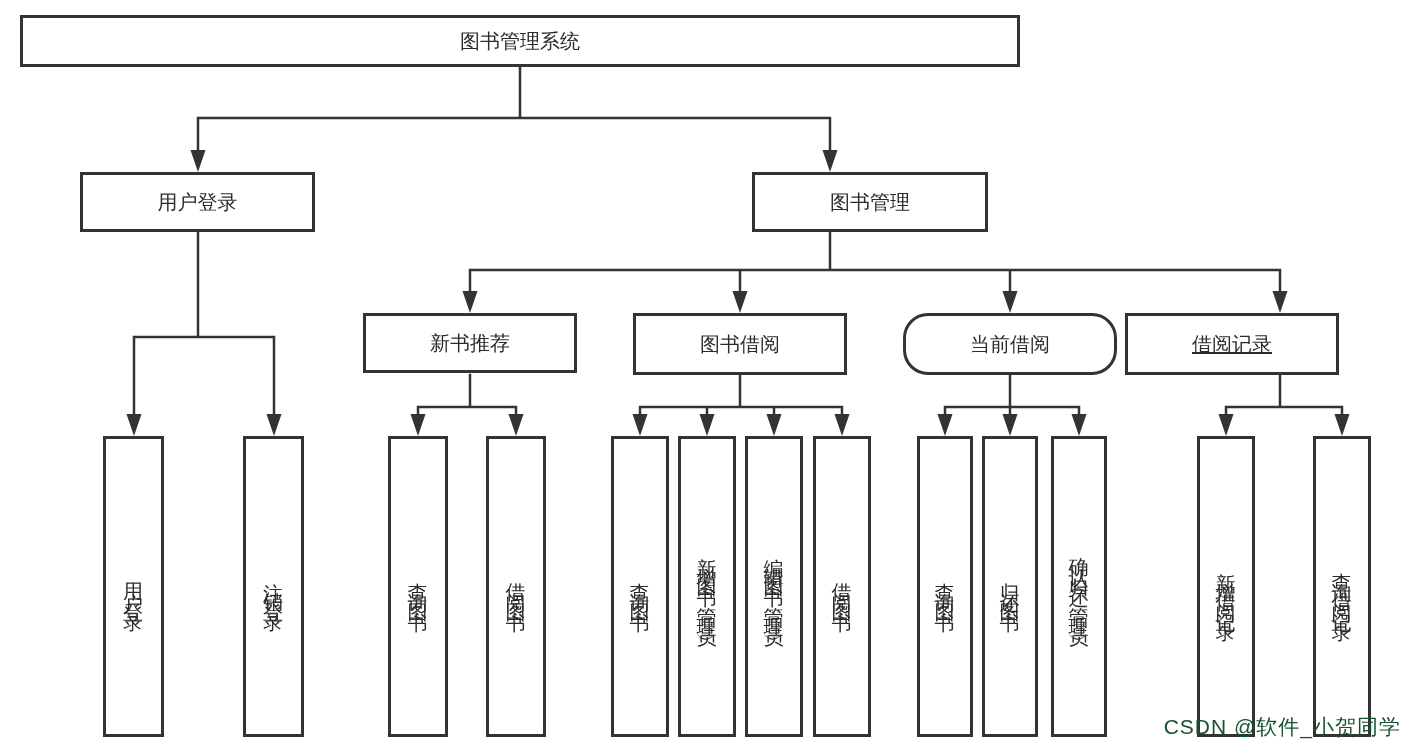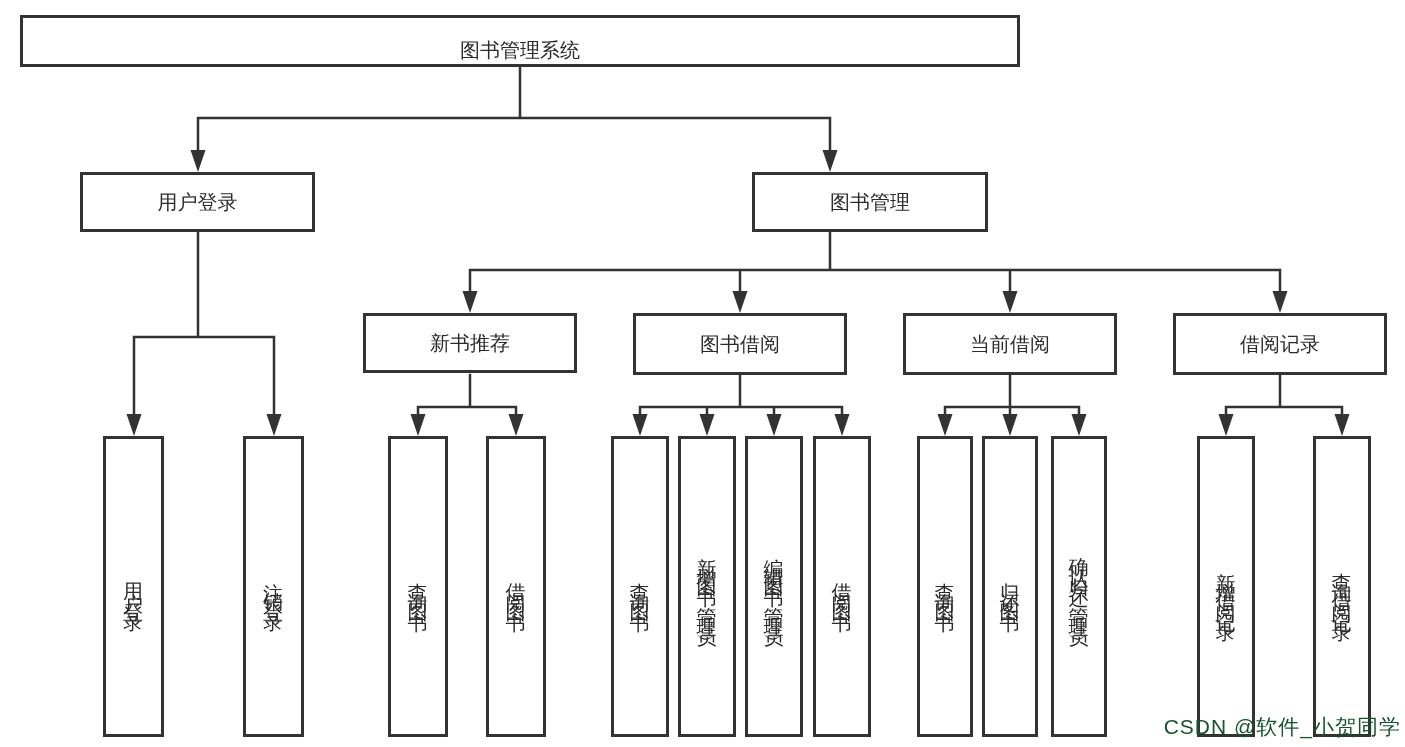--- a/index.html
+++ b/index.html
@@ -24,27 +24,27 @@
   }
   .leaf .vtext{
     writing-mode:vertical-rl;
     text-orientation:mixed;
     line-height:1;
     letter-spacing:10px;
     font-size:20px;
     white-space:nowrap;
   }
   
-  .n-root{left:20px;top:15px;width:1000px;height:52px;align-items:flex-end;}
+  .n-root{left:20px;top:15px;width:1000px;height:52px;}
   .n-user-login{left:80px;top:172px;width:235px;height:60px;}
   .n-book-mgmt{left:752px;top:172px;width:236px;height:60px;}
   .n-newbook{left:363px;top:313px;width:214px;height:60px;}
   .n-bookborrow{left:633px;top:313px;width:214px;height:62px;}
-  .n-currentborrow{left:903px;top:313px;width:214px;height:62px;}
-  .n-records{left:1173px;top:313px;width:214px;height:62px;}
+  .n-currentborrow{left:903px;top:313px;width:214px;height:62px;border-radius:25px;}
+  .n-records{left:1125px;top:313px;width:214px;height:62px;text-decoration:underline;}
   .l-g1a{left:103px;top:436px;width:61px;height:301px;}
   .l-g1b{left:243px;top:436px;width:61px;height:301px;}
   .l-g2a{left:388px;top:436px;width:60px;height:301px;}
   .l-g2b{left:486px;top:436px;width:60px;height:301px;}
   .l-g3a{left:611px;top:436px;width:58px;height:301px;}
   .l-g3b{left:678px;top:436px;width:58px;height:301px;}
   .l-g3c{left:745px;top:436px;width:58px;height:301px;}
   .l-g3d{left:813px;top:436px;width:58px;height:301px;}
   .l-g4a{left:917px;top:436px;width:56px;height:301px;}
   .l-g4b{left:982px;top:436px;width:56px;height:301px;}

